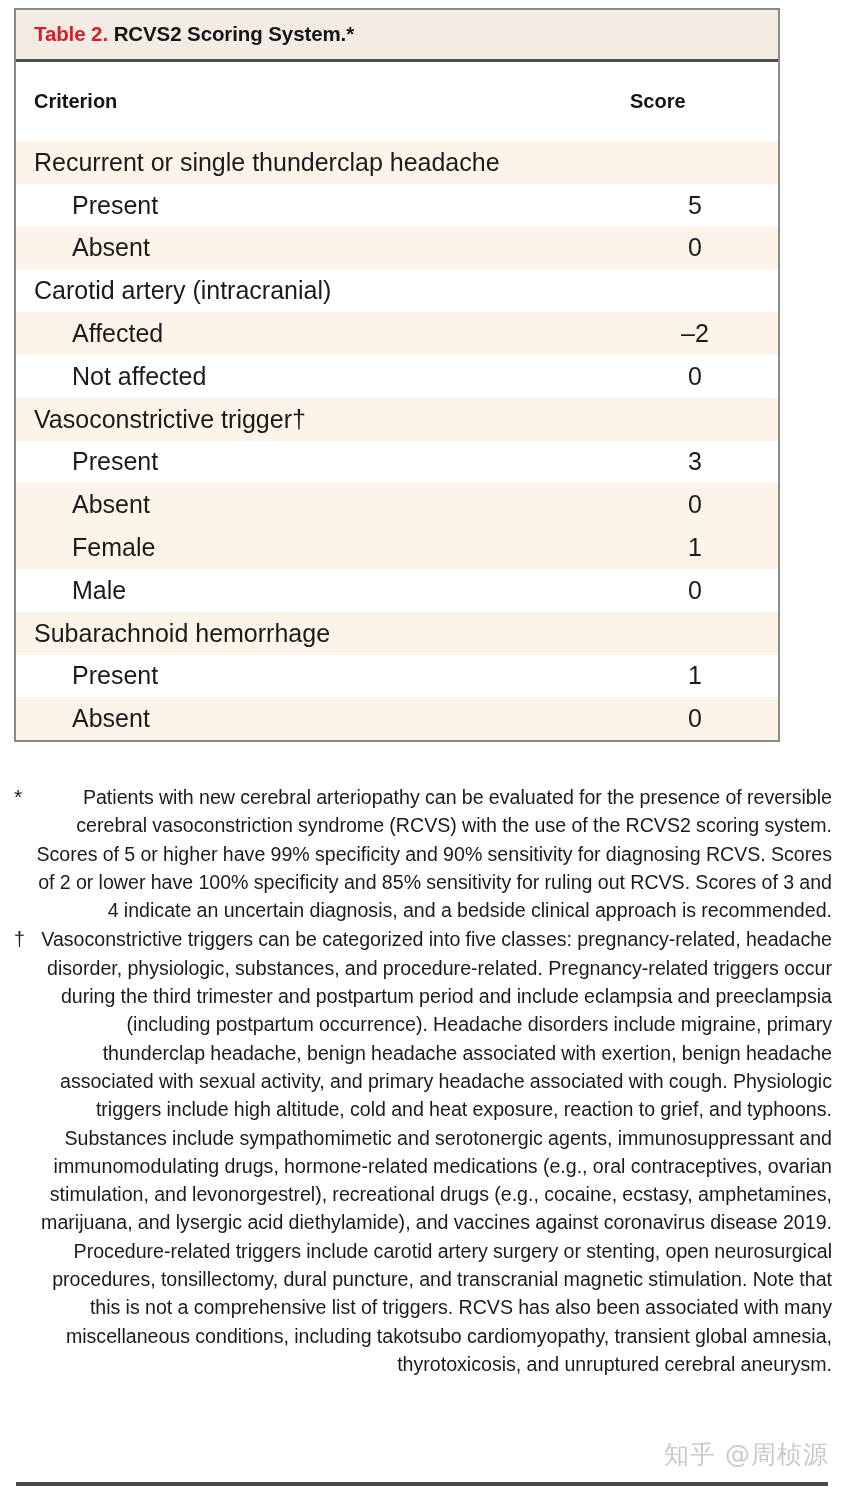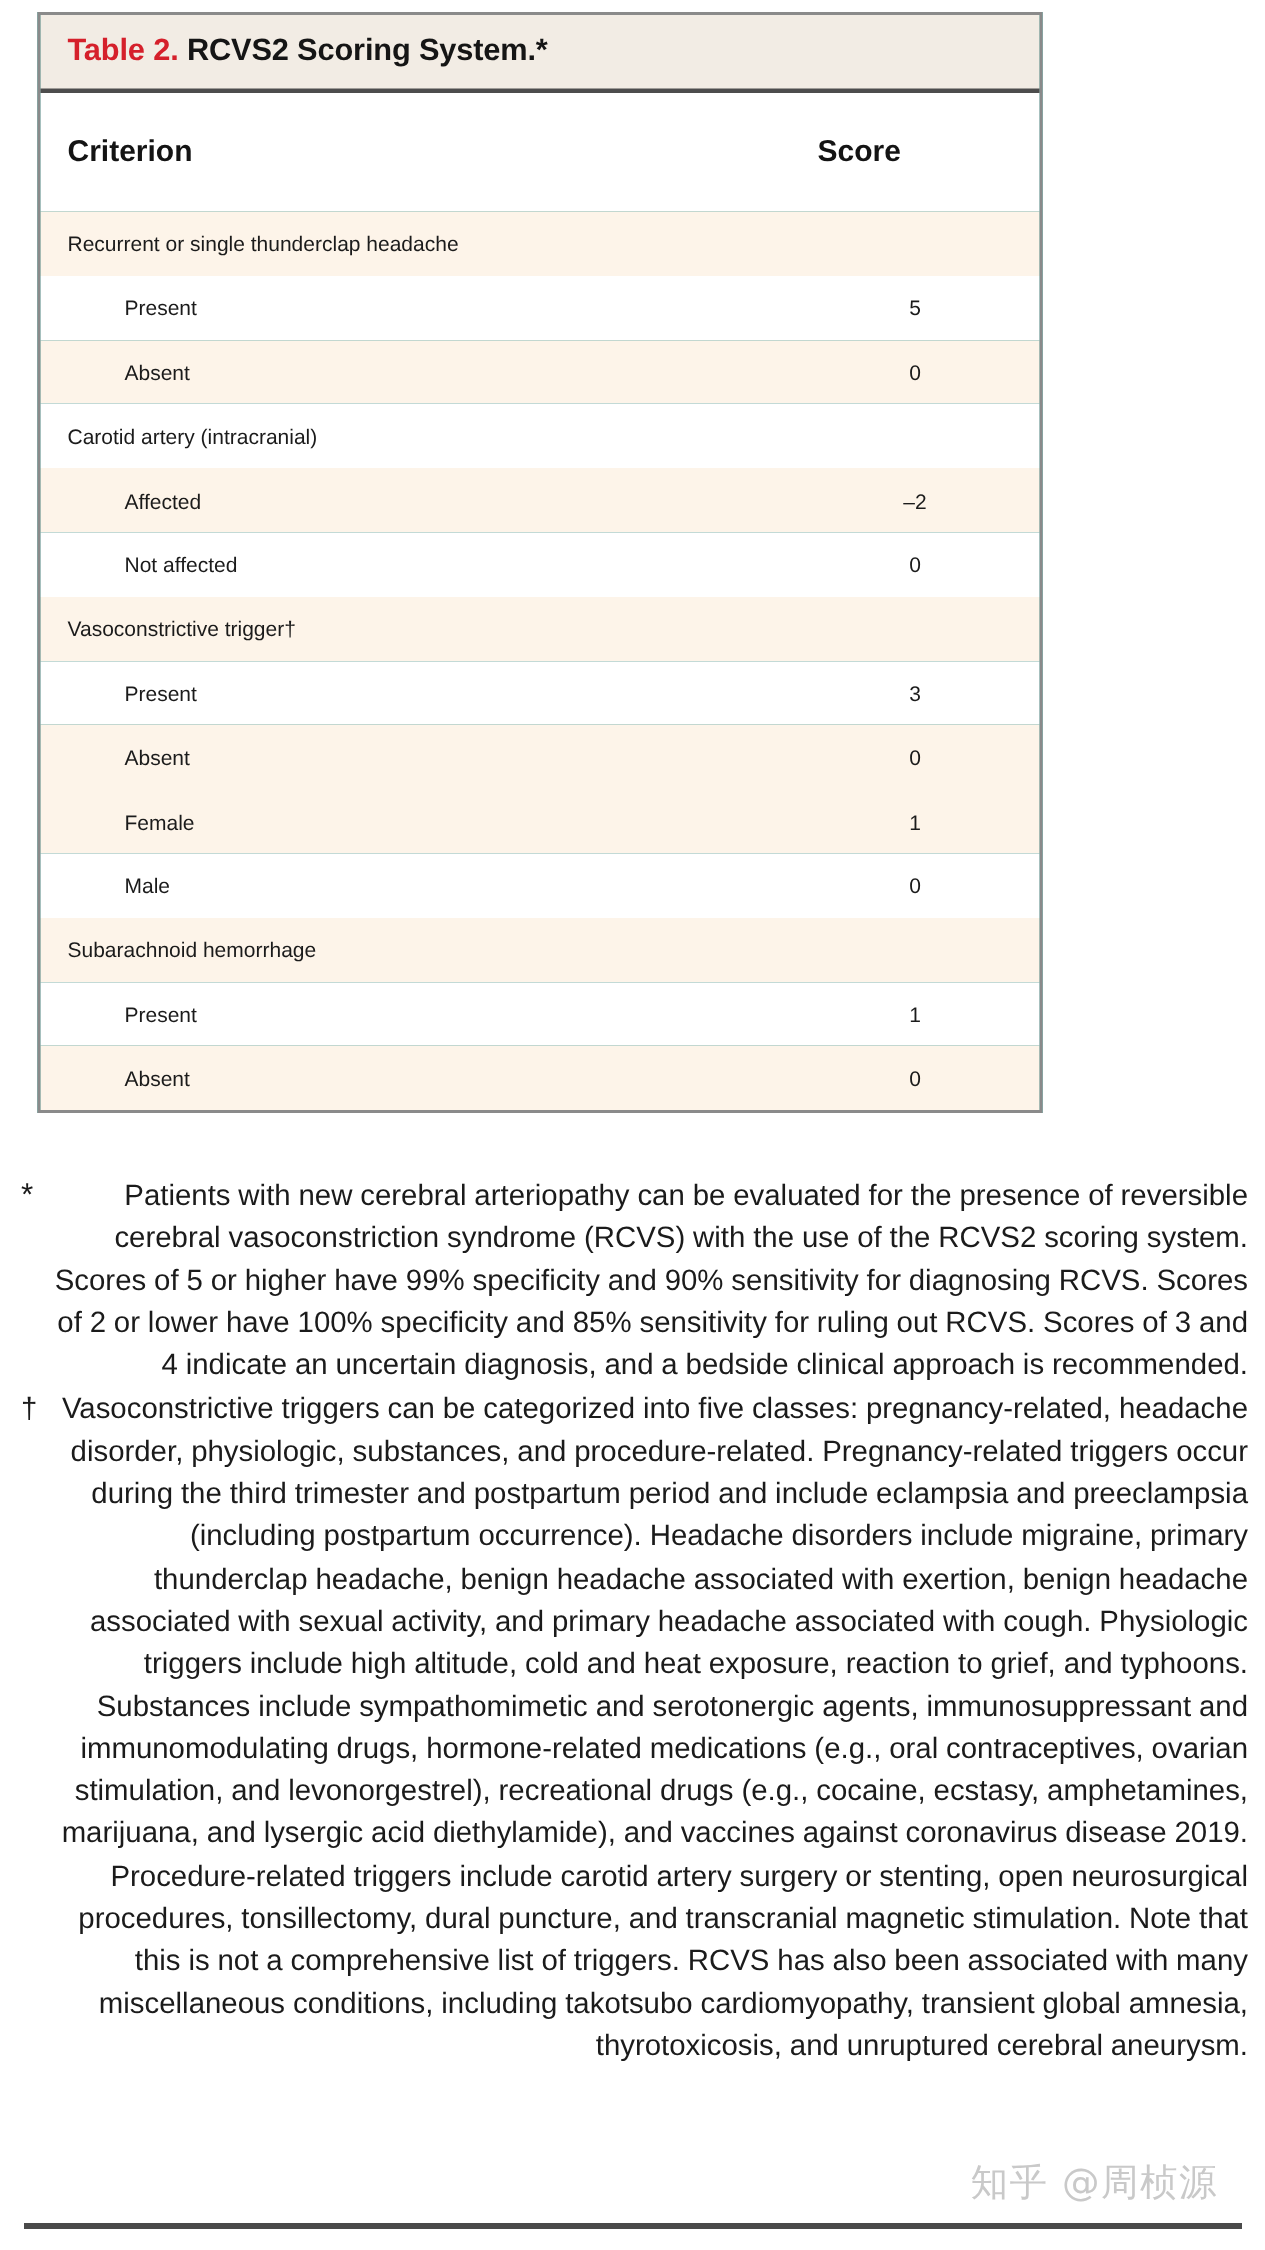--- a/index.html
+++ b/index.html
@@ -20,26 +20,26 @@
     width: 843px;
     height: 1500px;
     position: relative;
     box-sizing: border-box;
     padding: 0;
   }
 
   
   .table-box {
     position: absolute;
-    left: 25px;
+    left: 14px;
     top: 8px;
-    width: 670px;
+    width: 766px;
     border: 2px solid #8a8a8a;
     box-sizing: border-box;
-    background: #0f766e;
+    background: #f97316;
   }
 
   .table-title-band {
     background: #f2ece4;
     padding: 12px 18px 13px 18px;
     border-bottom: 3px solid #4d4d4d;
     font-size: 20.5px;
     font-weight: bold;
     letter-spacing: -0.1px;
   }
@@ -65,21 +65,21 @@
   .col-head .c1 { flex: 1 1 auto; }
   .col-head .c2 {
     flex: 0 0 130px;
     text-align: left;
   }
 
   .trow {
     display: flex;
     align-items: center;
     height: 42.8px;
-    font-size: 14px;
+    font-size: 25px;
     color: #1b1b1b;
     padding: 0 18px;
     box-sizing: border-box;
   }
   .trow .c1 { flex: 1 1 auto; }
   .trow .c2 {
     flex: 0 0 130px;
     text-align: center;
   }
   .trow.shade { background: #fdf4e9; }
@@ -116,21 +116,21 @@
   }
   .fn-body {
     flex: 1 1 auto;
     text-align: right;
     word-spacing: -0.2px;
   }
 
   
   .watermark {
     position: absolute;
-    right: 31px;
+    right: 14px;
     top: 1438px;
     font-size: 25px;
     color: #c9c9c9;
     font-family: "DejaVu Sans", sans-serif;
     letter-spacing: 1px;
     white-space: nowrap;
   }
 
   
   .bottom-rule {

